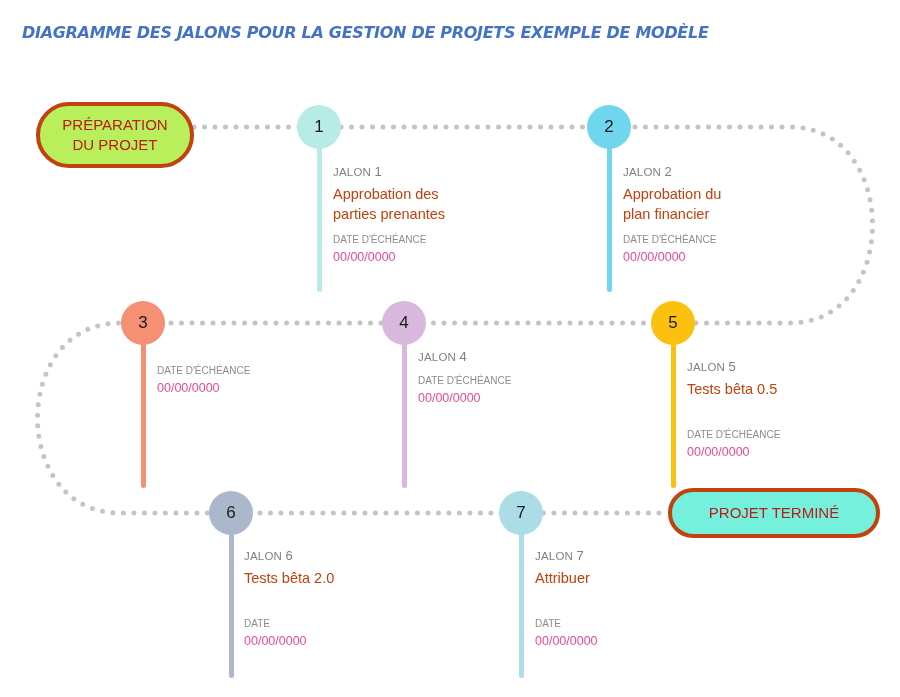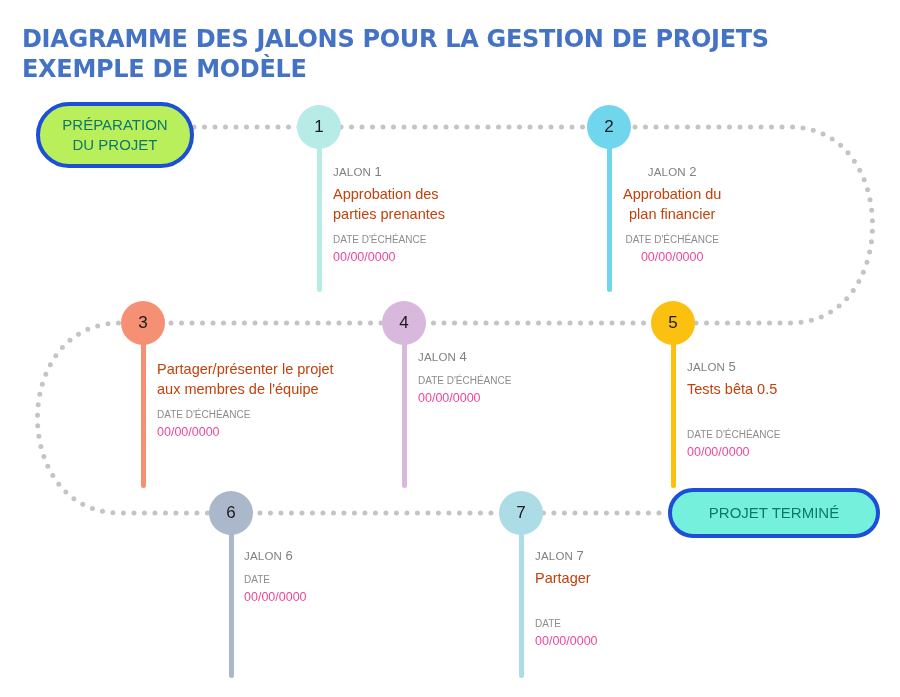--- a/index.html
+++ b/index.html
@@ -1,19 +1,19 @@
 <!DOCTYPE html>
 <html><head>
 <meta charset="utf-8">
 <style>
   html, body { margin:0; padding:0; background:#ffffff; }
   body { width:900px; height:697px; position:relative; overflow:hidden; font-family:"Liberation Sans", "DejaVu Sans", sans-serif; }
-  .title { position:absolute; left:22px; top:24px; width:860px; font-family:"DejaVu Sans", sans-serif; font-weight:bold; font-size:24px; line-height:30px; color:#4472C4; letter-spacing:-0.3px; margin:0; }
+  .title { position:absolute; left:22px; top:18px; width:860px; font-family:"DejaVu Sans", sans-serif; font-weight:bold; font-size:16px; line-height:30px; color:#4472C4; letter-spacing:-0.3px; margin:0;font-style:italic; }
   svg.path { position:absolute; left:0; top:0; }
-  .pill { position:absolute; border:4px solid #1d4ed8; border-radius:40px; display:flex; align-items:center; justify-content:center; text-align:center; color:#0f766e; font-size:15px; line-height:20px; box-sizing:border-box; }
+  .pill { position:absolute; border:4px solid #c2410c; border-radius:40px; display:flex; align-items:center; justify-content:center; text-align:center; color:#b91c1c; font-size:15px; line-height:20px; box-sizing:border-box; }
   .pill.start { left:36px; top:102px; width:158px; height:66px; background:#b9ef5a; }
   .pill.end { left:668px; top:488px; width:212px; height:50px; background:#74f0dc; }
   .node { position:absolute; width:44px; height:44px; border-radius:50%; display:flex; align-items:center; justify-content:center; font-size:17px; color:#1a1a1a; z-index:2; }
   .stem { position:absolute; width:5px; border-radius:3px; z-index:1; }
   .card { position:absolute; }
   .card .lbl { font-size:11.5px; color:#808080; letter-spacing:0.2px; height:20px; line-height:20px; }
   .card .lbl .n { font-size:13px; }
   .card .desc { font-size:14.5px; color:#c2410c; line-height:20px; margin-top:2px; height:42px; }
   .card .dlbl { font-size:10px; color:#8c8c8c; margin-top:6px; line-height:16px; }
   .card .date { font-size:12.5px; color:#ec4899; line-height:18px; }
@@ -45,39 +45,35 @@
       <div>parties prenantes</div>
     </div>
   <div class="dlbl">DATE D'ÉCHÉANCE</div>
   <div class="date">00/00/0000</div>
 </div>
 
 <div class="stem" style="left:607px; top:140px; height:152px; background:#6fd6ee;"></div>
 <div class="node" style="left:587px; top:105px; background:#6fd6ee;">
     <span>2</span>
   </div>
-<div class="card" style="left:623px; top:162px;text-align:center;">
+<div class="card" style="left:623px; top:162px;">
   <div class="lbl"><span>JALON</span> <span class="n">2</span></div>
   <div class="desc">
       <div>Approbation du</div>
       <div>plan financier</div>
     </div>
   <div class="dlbl">DATE D'ÉCHÉANCE</div>
   <div class="date">00/00/0000</div>
 </div>
 
 <div class="stem" style="left:141px; top:336px; height:152px; background:#f59074;"></div>
 <div class="node" style="left:121px; top:301px; background:#f59074;">
     <span>3</span>
   </div>
 <div class="card" style="left:157px; top:357px;">
-  <div class="desc">
-      <div>Partager/présenter le projet</div>
-      <div>aux membres de l'équipe</div>
-    </div>
   <div class="dlbl">DATE D'ÉCHÉANCE</div>
   <div class="date">00/00/0000</div>
 </div>
 
 <div class="stem" style="left:402px; top:336px; height:152px; background:#d8b8dc;"></div>
 <div class="node" style="left:382px; top:301px; background:#d8b8dc;">
     <span>4</span>
   </div>
 <div class="card" style="left:418px; top:347px;">
   <div class="lbl"><span>JALON</span> <span class="n">4</span></div>
@@ -98,32 +94,36 @@
   <div class="dlbl">DATE D'ÉCHÉANCE</div>
   <div class="date">00/00/0000</div>
 </div>
 
 <div class="stem" style="left:229px; top:526px; height:152px; background:#abb8cc;"></div>
 <div class="node" style="left:209px; top:491px; background:#abb8cc;">
     <span>6</span>
   </div>
 <div class="card" style="left:244px; top:546px;">
   <div class="lbl"><span>JALON</span> <span class="n">6</span></div>
+  <div class="desc">
+      <div>Tests bêta 2.0</div>
+      <div></div>
+    </div>
   <div class="dlbl">DATE</div>
   <div class="date">00/00/0000</div>
 </div>
 
 <div class="stem" style="left:519px; top:526px; height:152px; background:#acdce6;"></div>
 <div class="node" style="left:499px; top:491px; background:#acdce6;">
     <span>7</span>
   </div>
 <div class="card" style="left:535px; top:546px;">
   <div class="lbl"><span>JALON</span> <span class="n">7</span></div>
   <div class="desc">
-      <div>Partager</div>
+      <div>Attribuer</div>
       <div></div>
     </div>
   <div class="dlbl">DATE</div>
   <div class="date">00/00/0000</div>
 </div>
 
 <div class="pill end">
   <span>PROJET TERMINÉ</span>
 </div>
 

